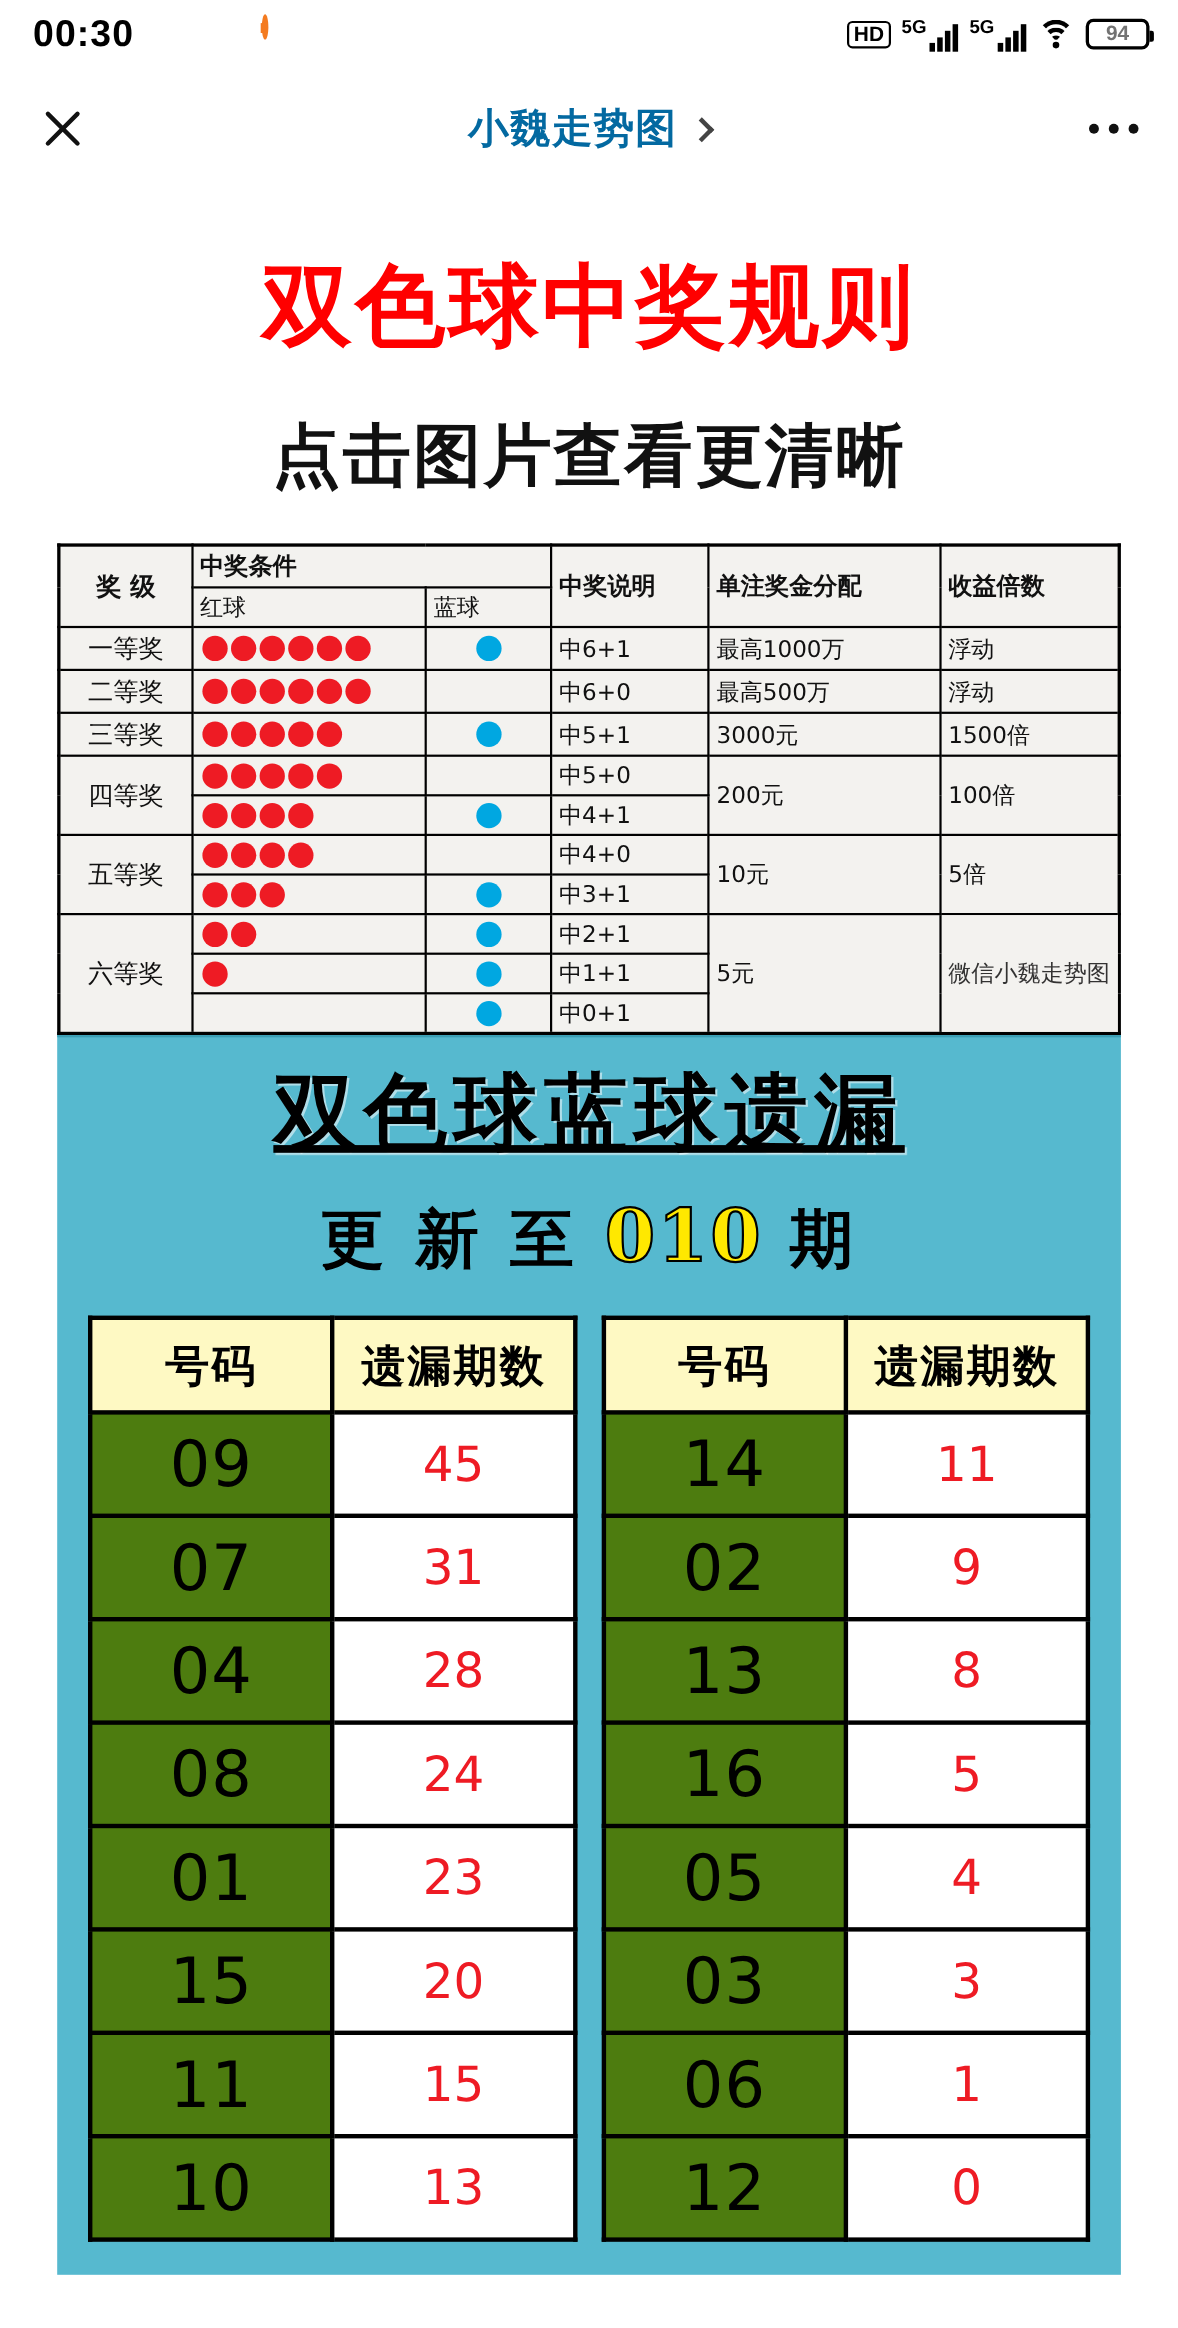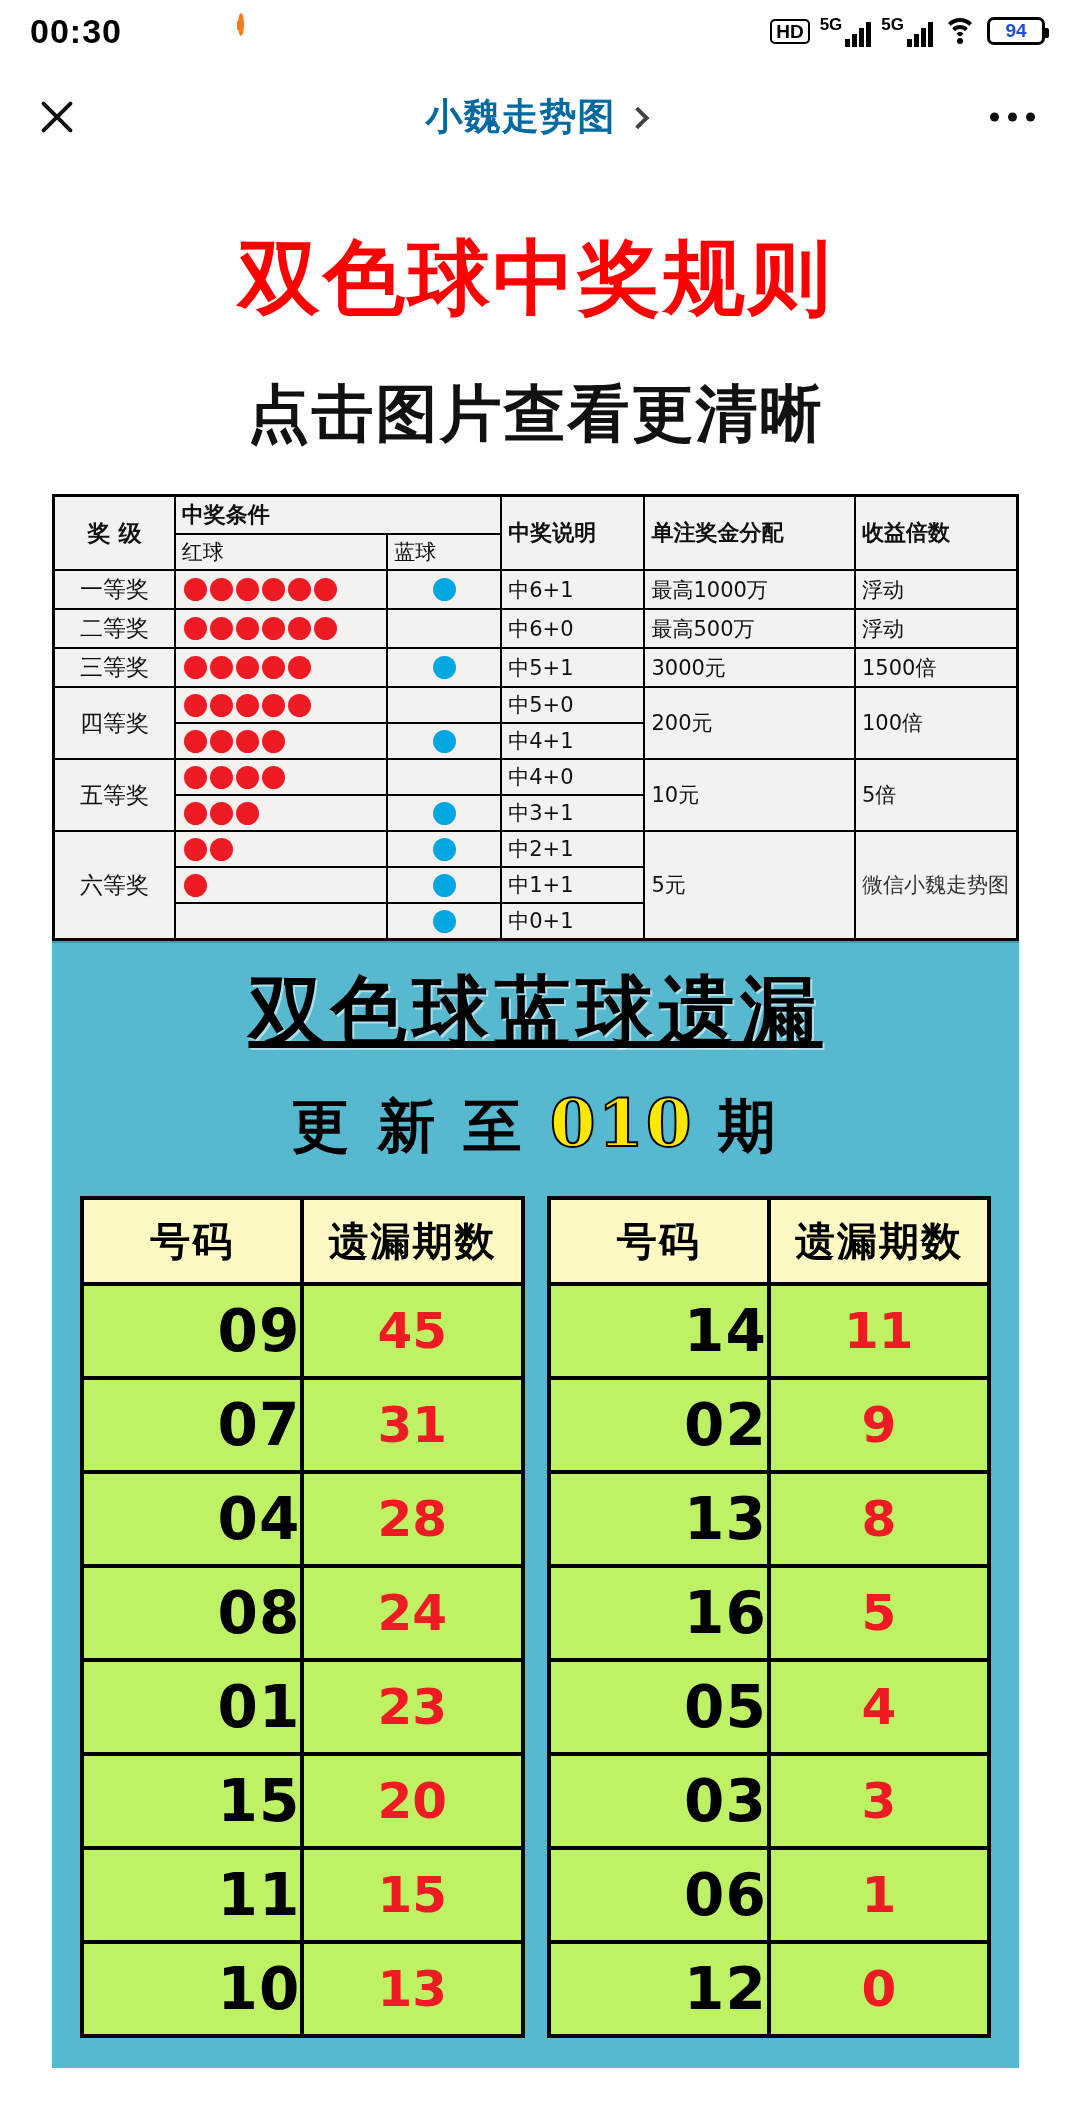--- a/index.html
+++ b/index.html
@@ -144,21 +144,21 @@
     justify-content: center;
   }
   .battery::after {
     content: "";
     position: absolute;
     right: -7px; top: 8px;
     width: 4px; height: 10px;
     background: #000;
     border-radius: 0 2px 2px 0;
   }
-  .battery-num { font-size: 19px; font-weight: bold; color: #1d4ed8; }
+  .battery-num { font-size: 19px; font-weight: bold; color: #737373; }
 
   
   .navbar {
     height: 110px;
     display: flex;
     align-items: center;
     justify-content: center;
     position: relative;
     background: #fff;
   }
@@ -321,33 +321,32 @@
   }
   .omission-table th {
     background: #fef9c3;
     font-size: 40px;
     font-weight: bold;
     color: #000;
     height: 86px;
     letter-spacing: 2px;
   }
   .omission-table td.num {
-    background: #bef264;
+    background: #4d7c0f;
     font-size: 58px;
-    font-weight: bold;
+    font-weight: normal;
     color: #000;
     width: 50%;
     height: 94px;
     letter-spacing: 1px;
-    text-align: right;
   }
   .omission-table td.miss {
-    background: #bef264;
-    font-size: 50px;
-    font-weight: bold;
+    background: #ffffff;
+    font-size: 44px;
+    font-weight: normal;
     color: #ee1b24;
     width: 50%;
     height: 94px;
   }
 </style>
 </head>
 <body>
 
 <div class="screen">
 

